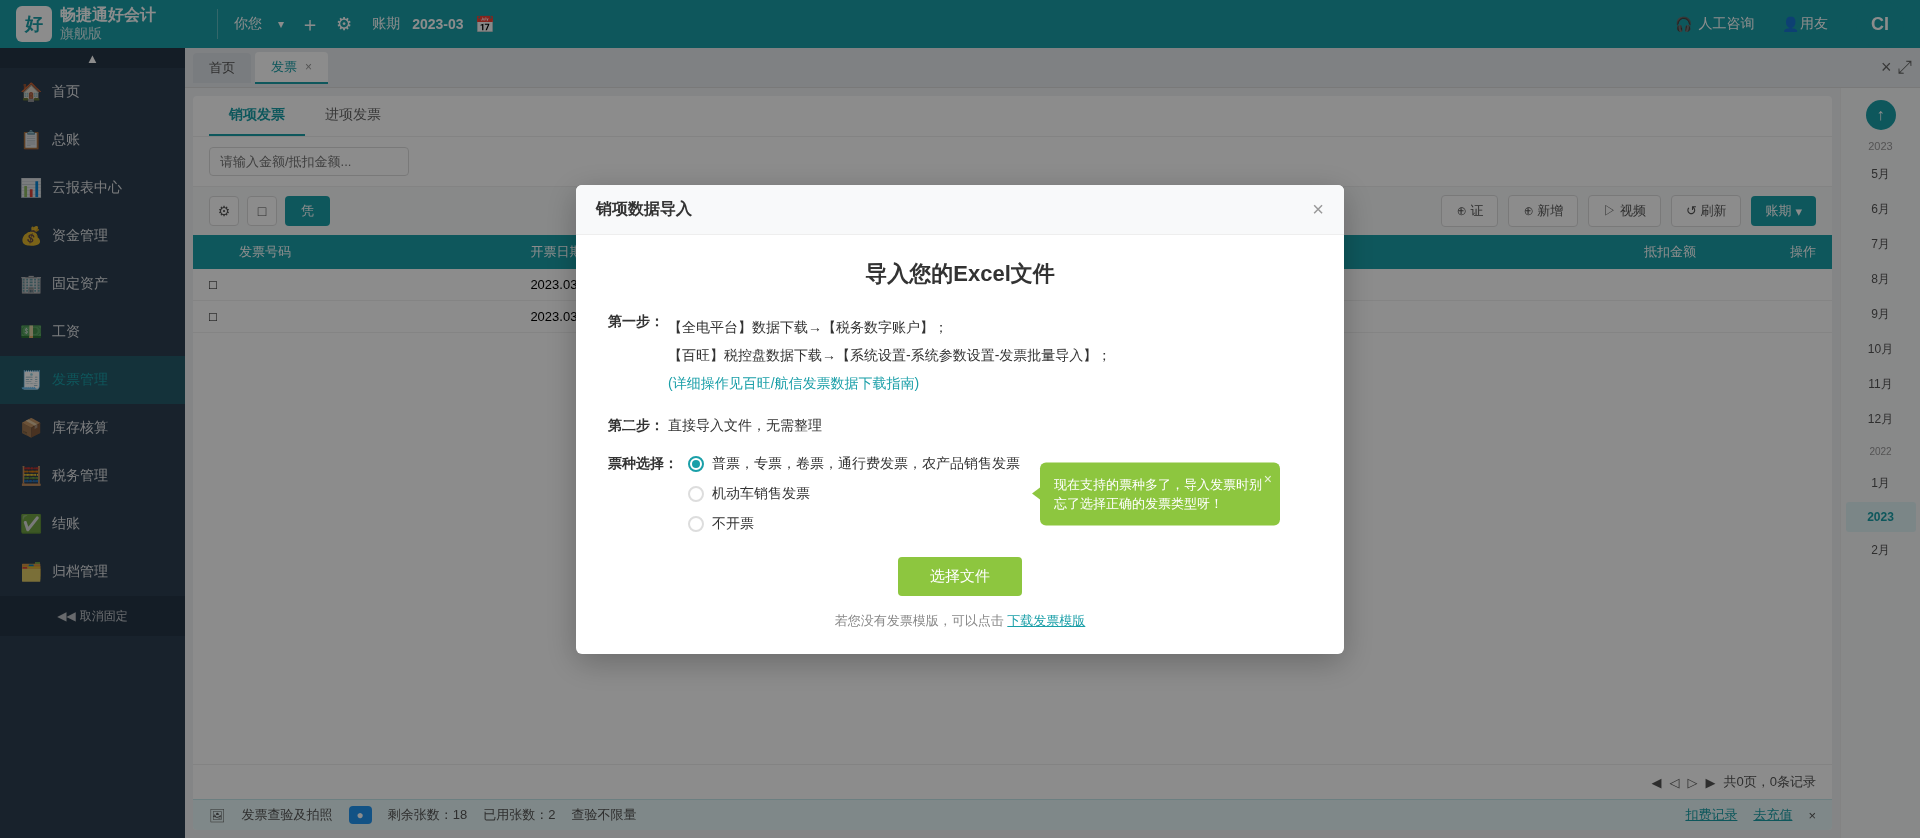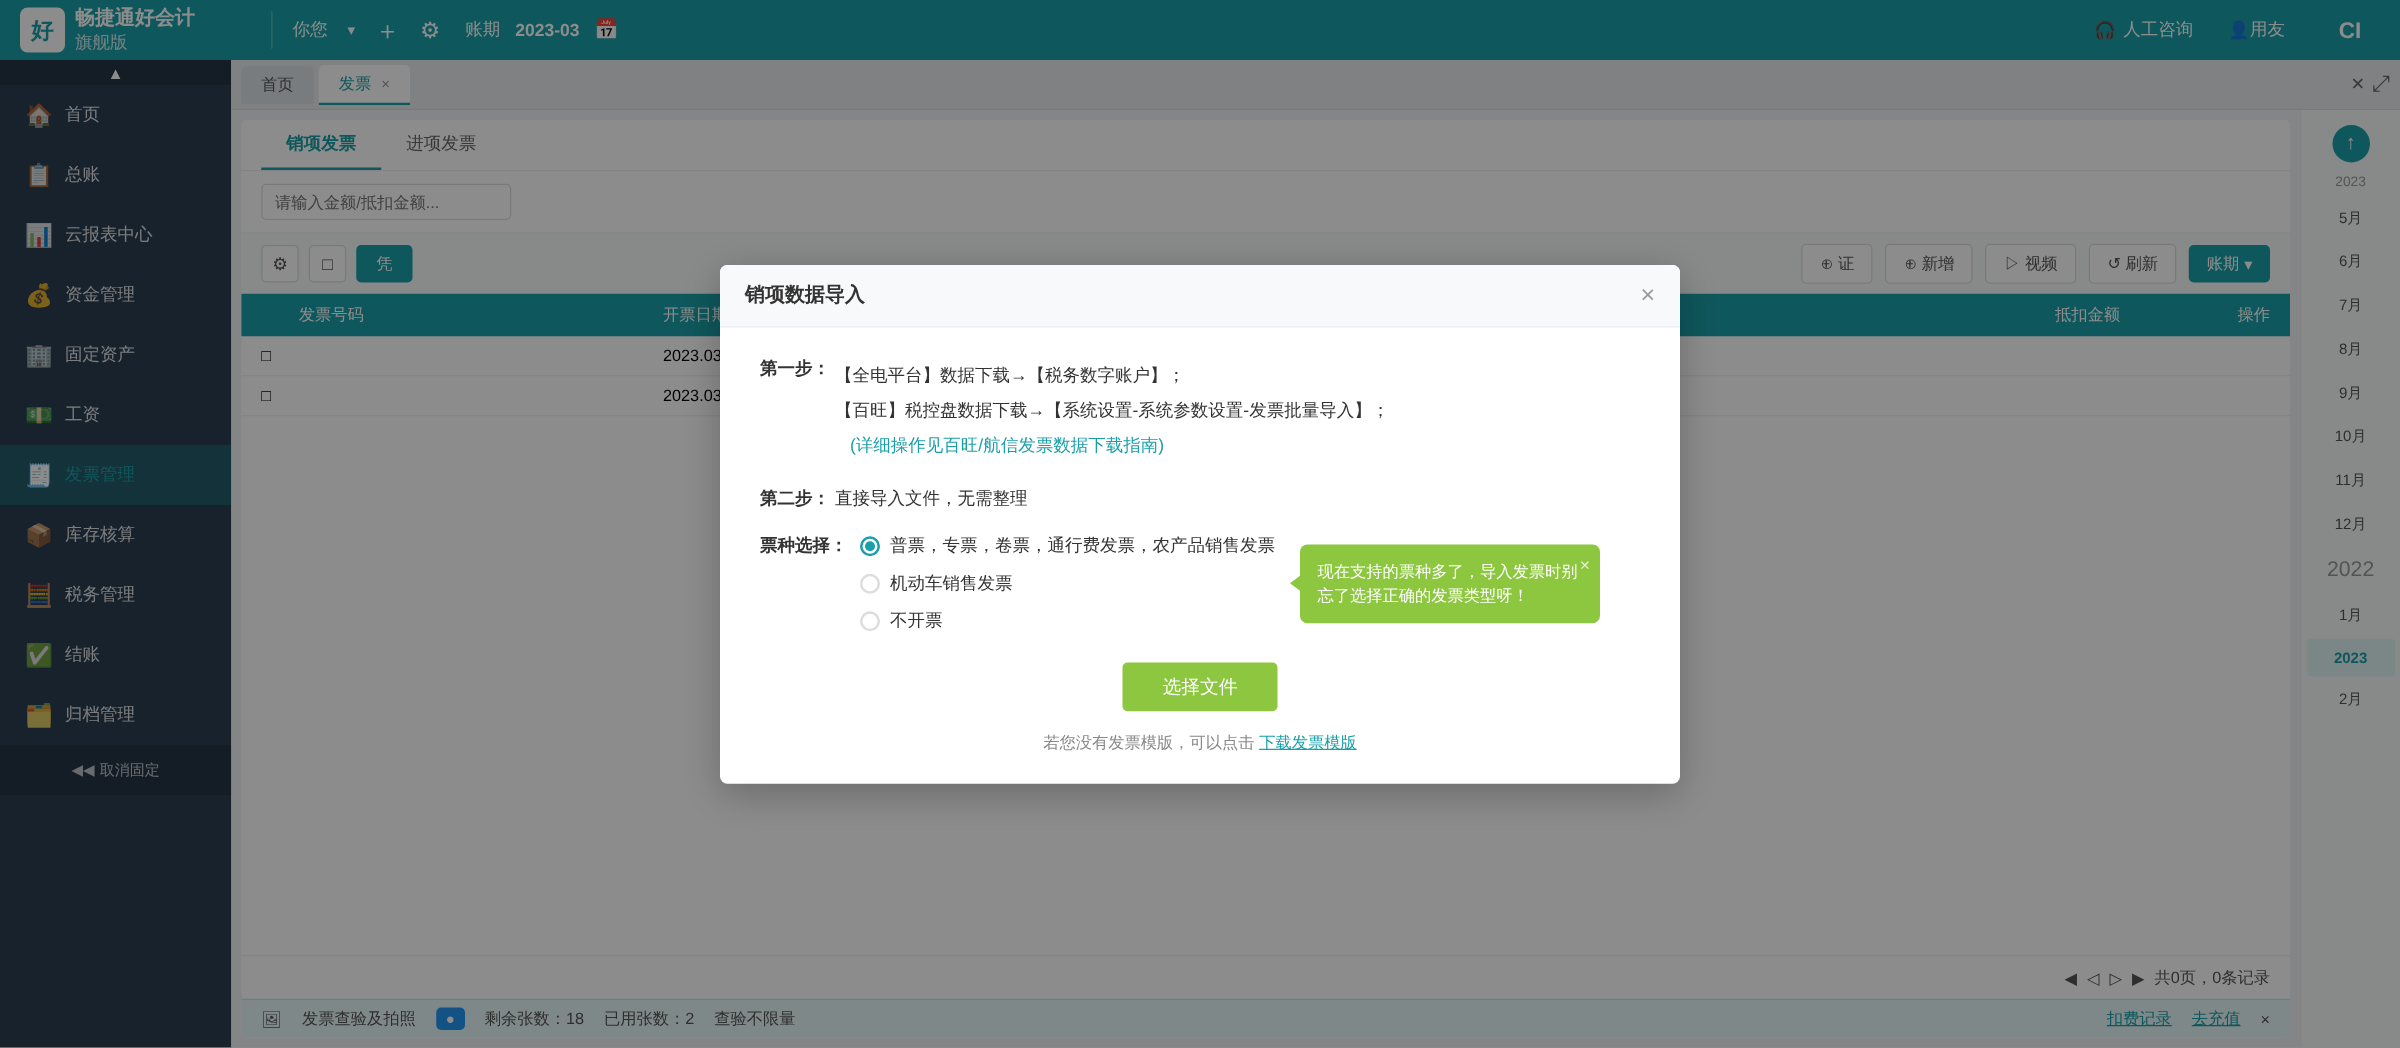--- a/index.html
+++ b/index.html
@@ -303,47 +303,48 @@
         <div class="right-panel-scroll-top">↑</div>
         <div class="right-panel-header">2023</div>
         <div class="right-panel-item">5月</div>
         <div class="right-panel-item">6月</div>
         <div class="right-panel-item">7月</div>
         <div class="right-panel-item">8月</div>
         <div class="right-panel-item">9月</div>
         <div class="right-panel-item">10月</div>
         <div class="right-panel-item">11月</div>
         <div class="right-panel-item">12月</div>
-        <div class="right-panel-item" style="color:#999;font-size:17px;">2022</div>
+        <div class="right-panel-item" style="color:#999;font-size:10px;">2022</div>
         <div class="right-panel-item">1月</div>
         <div class="right-panel-item current" style="color:#1a9fa8;font-weight:bold;background:#e0f5f6;">2023</div>
         <div class="right-panel-item">2月</div>
       </div>
 
     </div>
   </div>
 </div>
 
 <div class="overlay">
   <div class="modal">
 
     <div class="modal-header">
       <span>销项数据导入</span>
       <button class="modal-close">×</button>
     </div>
 
     <div class="modal-body">
+      <div class="modal-title-main">导入您的Excel文件</div>
 
       <div class="step-block">
         <div style="display:flex;align-items:flex-start;gap:0;">
           <span style="font-size:14px;font-weight:bold;color:#333;white-space:nowrap;min-width:60px;">第一步：</span>
           <div style="font-size:14px;color:#333;line-height:2;">
             <div>【全电平台】数据下载→【税务数字账户】；</div>
             <div>【百旺】税控盘数据下载→【系统设置-系统参数设置-发票批量导入】；</div>
-            <div style="color:#1a9fa8;cursor:pointer;margin-left:12px;">(详细操作见百旺/航信发票数据下载指南)</div>
+            <div style="color:#1a9fa8;cursor:pointer;">(详细操作见百旺/航信发票数据下载指南)</div>
           </div>
         </div>
       </div>
 
       <div class="step-block">
         <div style="display:flex;align-items:center;gap:0;">
           <span style="font-size:14px;font-weight:bold;color:#333;white-space:nowrap;min-width:60px;">第二步：</span>
           <span style="font-size:14px;color:#333;">直接导入文件，无需整理</span>
         </div>
       </div>

